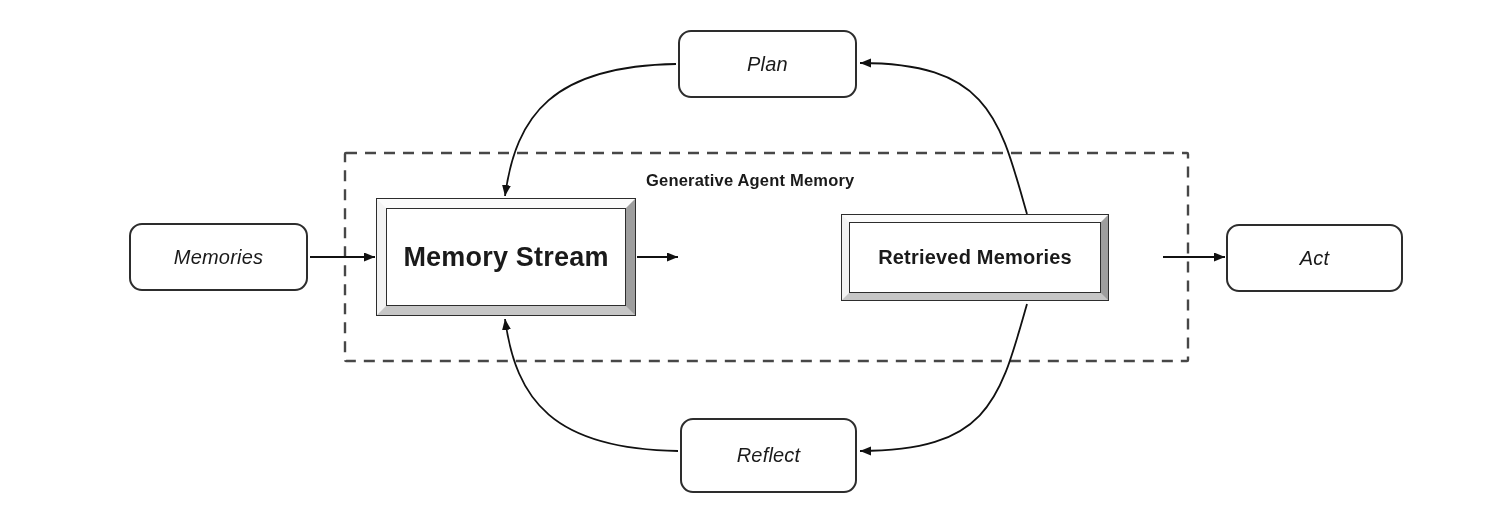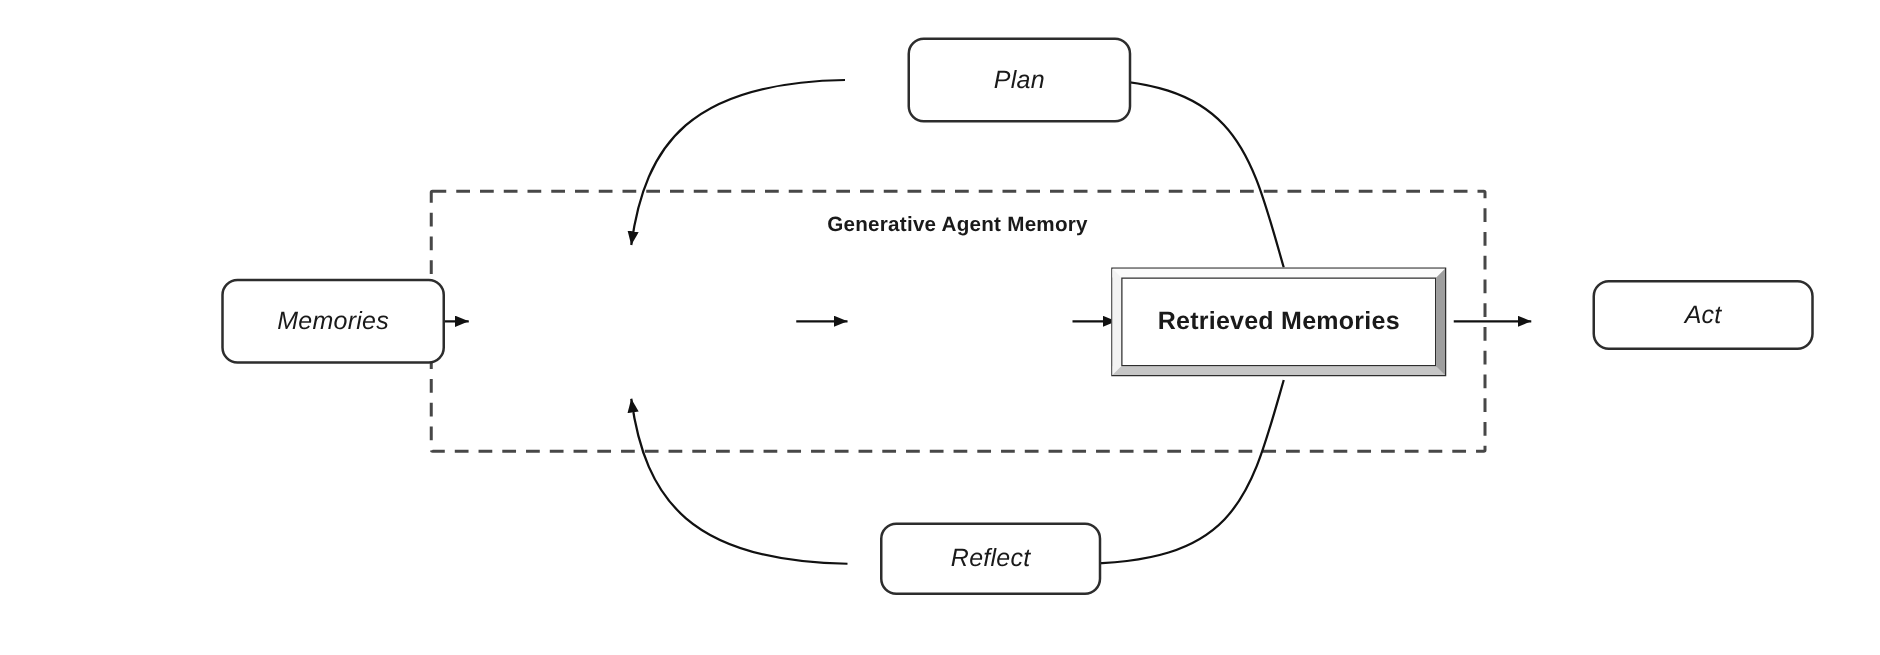--- a/index.html
+++ b/index.html
@@ -36,21 +36,20 @@
     pointer-events: none;
   }
   .node {
     position: absolute;
     z-index: 2;
     box-sizing: border-box;
     display: flex;
     align-items: center;
     justify-content: center;
     background: var(--background);
-    margin-left: 48px;
   }
   .pill {
     border: 2px solid var(--stroke);
     border-radius: 13px;
   }
   .pill .lbl {
     font-style: italic;
     font-size: 20px;
     letter-spacing: 0.2px;
     color: var(--text);
@@ -85,21 +84,20 @@
     white-space: nowrap;
   }
   .lbl.big   { font-size: 27px; letter-spacing: 0.2px; }
   .lbl.mid   { font-size: 20px; letter-spacing: 0.2px; }
   .group-title {
     position: absolute;
     z-index: 2;
     left: 646px;
     top: 171px;
     width: 240px;
-    text-align: center;
     font-weight: bold;
     font-size: 16.5px;
     letter-spacing: 0.2px;
     color: var(--text);
     white-space: nowrap;
   }
 </style>
 </head>
 <body>
 
@@ -128,31 +126,38 @@
   <div class="group-title">Generative Agent Memory</div>
 
   <div class="node pill" style="left:678px; top:30px; width:179px; height:68px;">
     <span class="lbl">Plan</span>
   </div>
 
   <div class="node pill" style="left:129px; top:223px; width:179px; height:68px;">
     <span class="lbl">Memories</span>
   </div>
 
+  <div class="node frame" style="left:376px; top:198px; width:260px; height:118px;">
+    <div class="bevel thick">
+      <div class="frame-inner">
+        <span class="lbl big">Memory Stream</span>
+      </div>
+    </div>
+  </div>
 
 
   <div class="node frame" style="left:841px; top:214px; width:268px; height:87px;">
     <div class="bevel thin">
       <div class="frame-inner">
         <span class="lbl mid">Retrieved Memories</span>
       </div>
     </div>
   </div>
 
-  <div class="node pill" style="left:1226px; top:224px; width:177px; height:56px;">
+  <div class="node pill" style="left:1226px; top:224px; width:177px; height:68px;">
     <span class="lbl">Act</span>
   </div>
 
-  <div class="node pill" style="left:656px; top:418px; width:177px; height:58px;justify-content:center;">
+  <div class="node pill" style="left:680px; top:418px; width:177px; height:75px;justify-content:center;">
     <span class="lbl">Reflect</span>
   </div>
 
 </div>
 
 </body></html>

